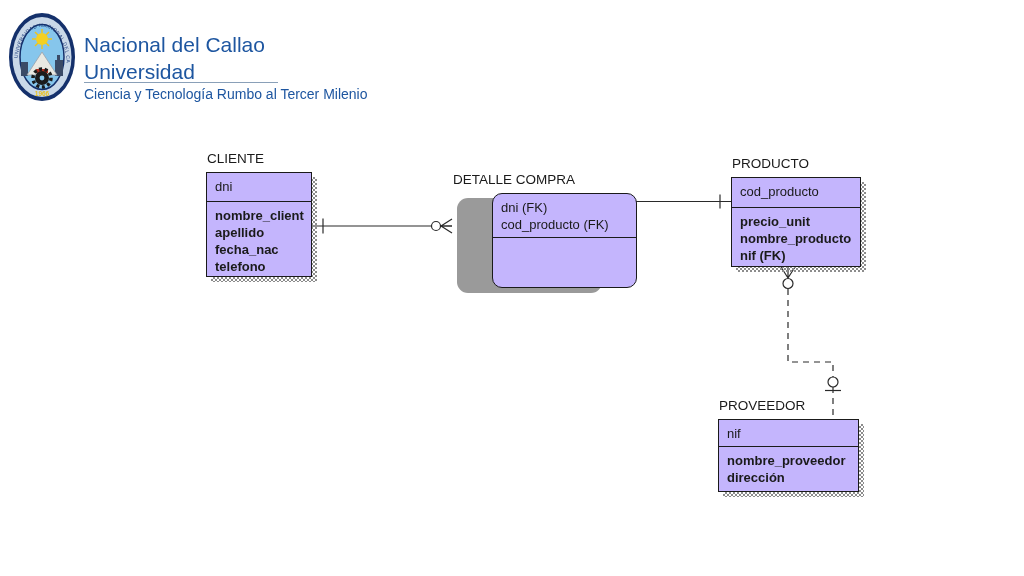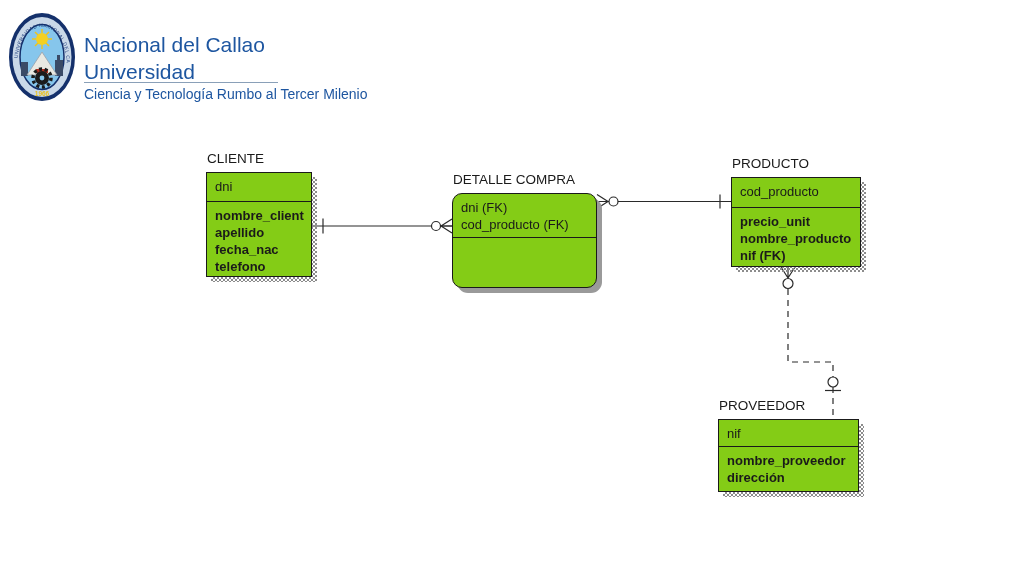--- a/index.html
+++ b/index.html
@@ -26,23 +26,23 @@
   
   .entity { position:absolute;border-radius:10px; }
   .entity .shadow {
     position:absolute; left:5px; top:5px; width:100%; height:100%;
     background-image:conic-gradient(#8c8c8c 0 25%, transparent 25% 50%, #8c8c8c 50% 75%, transparent 75% 100%);
     background-size:4px 4px;
   }
   .entity.rounded .shadow { background-image:none; background-color:#9a9a9a; border-radius:11px; }
   .entity .box {
     position:relative; width:100%; height:100%; box-sizing:border-box;
-    background:#84cc16; border:1.5px solid #1a1a1a;
-  }
-  .entity.rounded .box { border-radius:10px; }
+    background:#c4b5fd; border:1.5px solid #1a1a1a;
+  }
+  .entity.rounded .box { border-radius:10px;margin-left:40px; }
   .entity .title {
     position:absolute; left:1px; top:-21px; font-size:13.5px; color:#1a1a1a; white-space:nowrap;
   }
   .sec-pk { box-sizing:border-box; border-bottom:1.5px solid #1a1a1a; padding:5px 8px 0 8px; overflow:hidden; }
   .sec-attrs { padding:5px 8px 0 8px; overflow:hidden;font-weight:bold; }
   .attr { font-size:13px; line-height:17px; color:#1a1a1a; white-space:nowrap; }
 
   #cliente   { left:206px; top:172px; width:106px; height:105px; }
   #cliente .sec-pk { height:29px; }
   #detalle   { left:452px; top:193px; width:145px; height:95px; }

